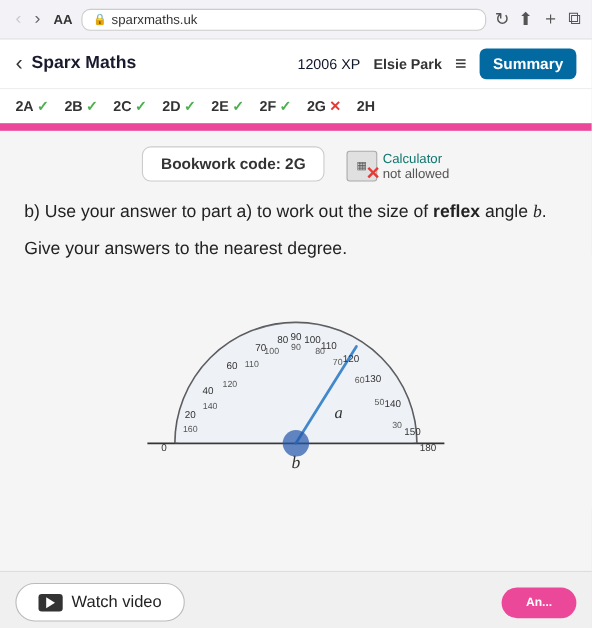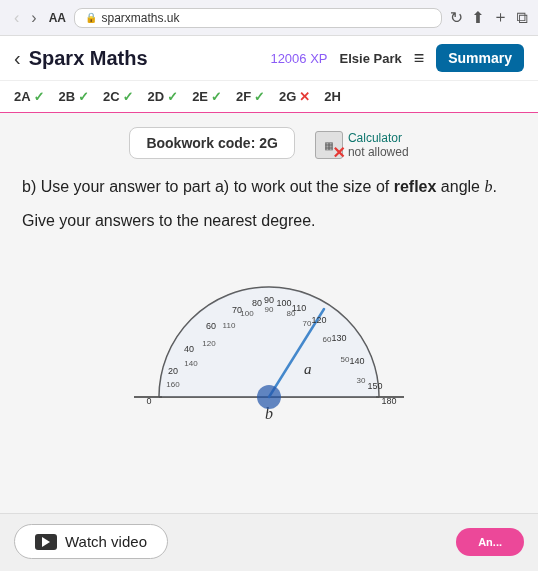--- a/index.html
+++ b/index.html
@@ -58,32 +58,32 @@
       align-items: center;
       justify-content: space-between;
       border-bottom: 1px solid #eee;
     }
     .app-header-left { display: flex; align-items: center; gap: 8px; }
     .back-btn {
       background: none; border: none; cursor: pointer;
       font-size: 20px; color: #333; font-weight: 300;
     }
     .app-title {
-      font-size: 20px;
+      font-size: 16px;
       font-weight: 700;
       color: #1a1a2e;
     }
     .app-header-right {
       display: flex;
       align-items: center;
       gap: 12px;
     }
     .xp-info {
       font-size: 13px;
-      color: #8b5cf6;
+      color: #0f172a;
       font-weight: 500;
     }
     .user-name {
       font-size: 13px;
       color: #333;
       font-weight: 700;
     }
     .hamburger-btn {
       background: none; border: none; cursor: pointer;
       font-size: 18px; color: #333;
@@ -99,21 +99,21 @@
       cursor: pointer;
     }
 
     
     .tabs-bar {
       background: white;
       display: flex;
       align-items: center;
       padding: 6px 10px;
       gap: 6px;
-      border-bottom: 1px solid #ec4899;
+      border-bottom: 7px solid #ec4899;
       flex-wrap: nowrap;
       overflow-x: auto;
     }
     .tab-item {
       display: flex;
       align-items: center;
       gap: 3px;
       font-size: 13px;
       font-weight: 600;
       color: #333;

